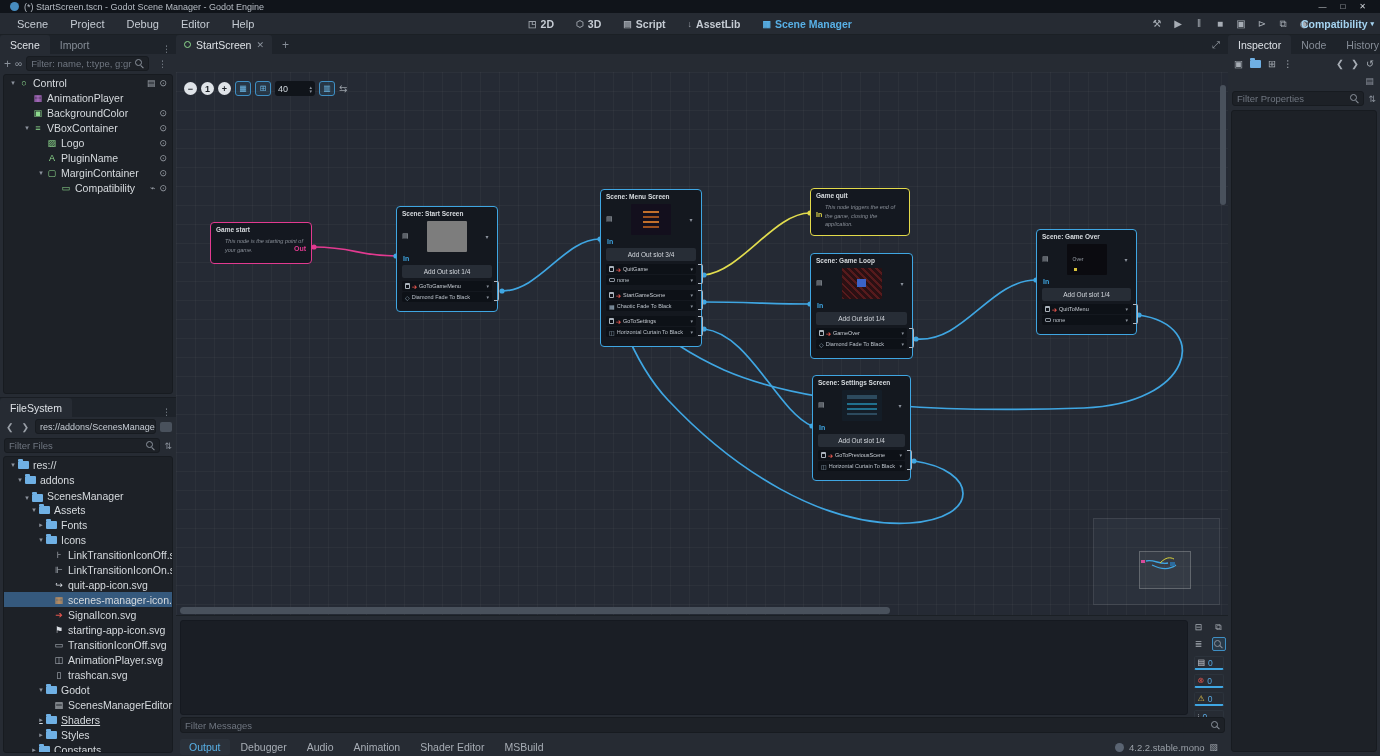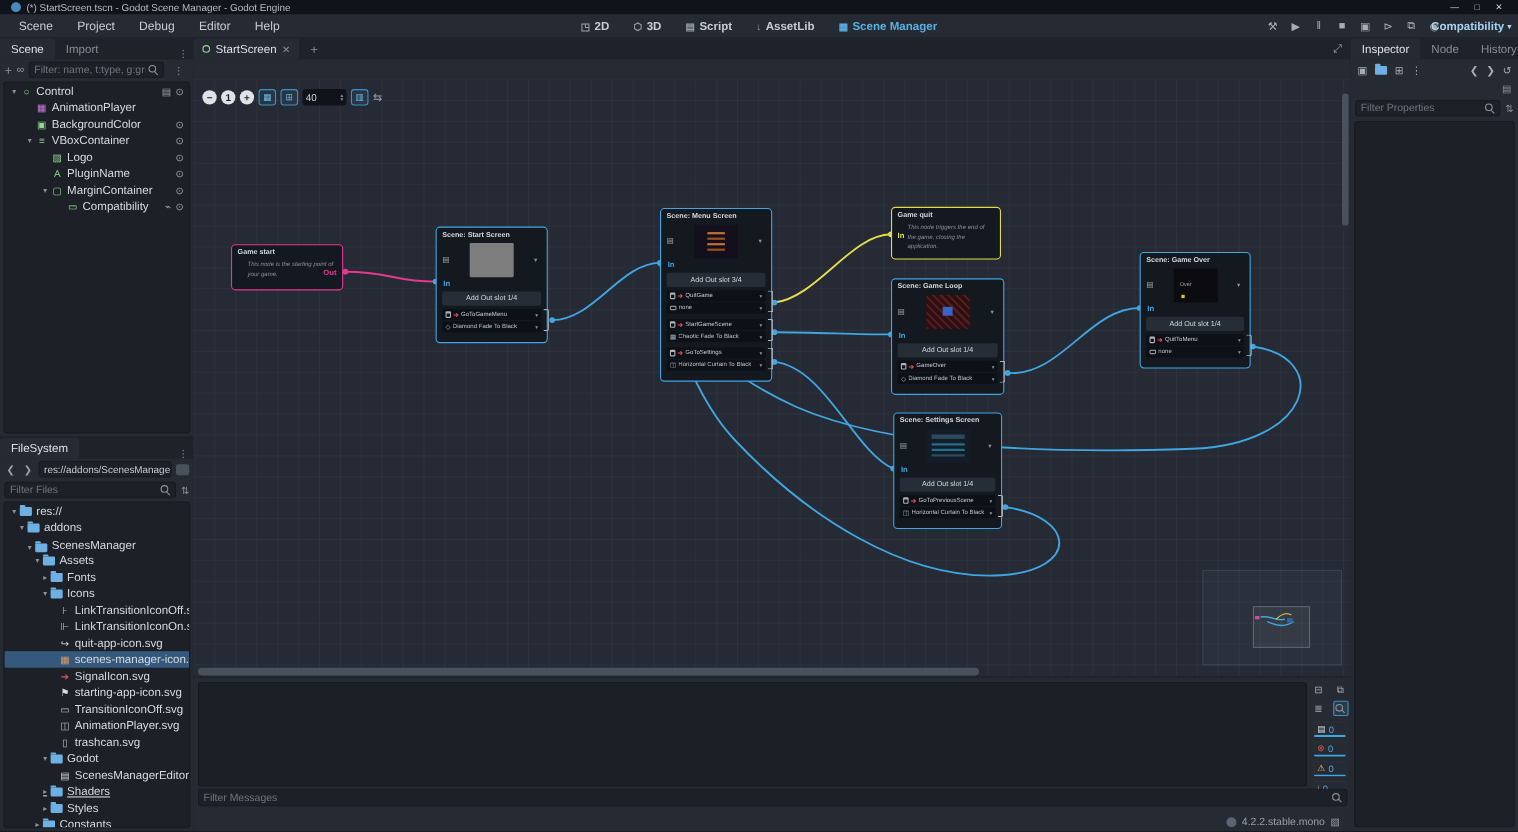--- a/index.html
+++ b/index.html
@@ -659,20 +659,28 @@
               <span class="cic" style="color: rgb(154, 160, 168);">ℹ</span>
               <span>0</span>
             </div>
           </div>
       </div>
       <div id="filter-msgs" class="finput">
         <input placeholder="Filter Messages" style="">
         <span class="mag"></span>
       </div>
       <div id="bottom-tabs">
+        <span id="btabs-holder" style="display:flex;gap:2px">
+            <span class="btab active">Output</span>
+            <span class="btab">Debugger</span>
+            <span class="btab">Audio</span>
+            <span class="btab">Animation</span>
+            <span class="btab">Shader Editor</span>
+            <span class="btab">MSBuild</span>
+          </span>
         <span id="version">
           <span class="godot-mini"></span>
           <span>4.2.2.stable.mono</span>
           <span style="font-size:9px">▧</span>
         </span>
       </div>
     </div>
   </div>
 
   <div id="inspector" class="abs dock">

